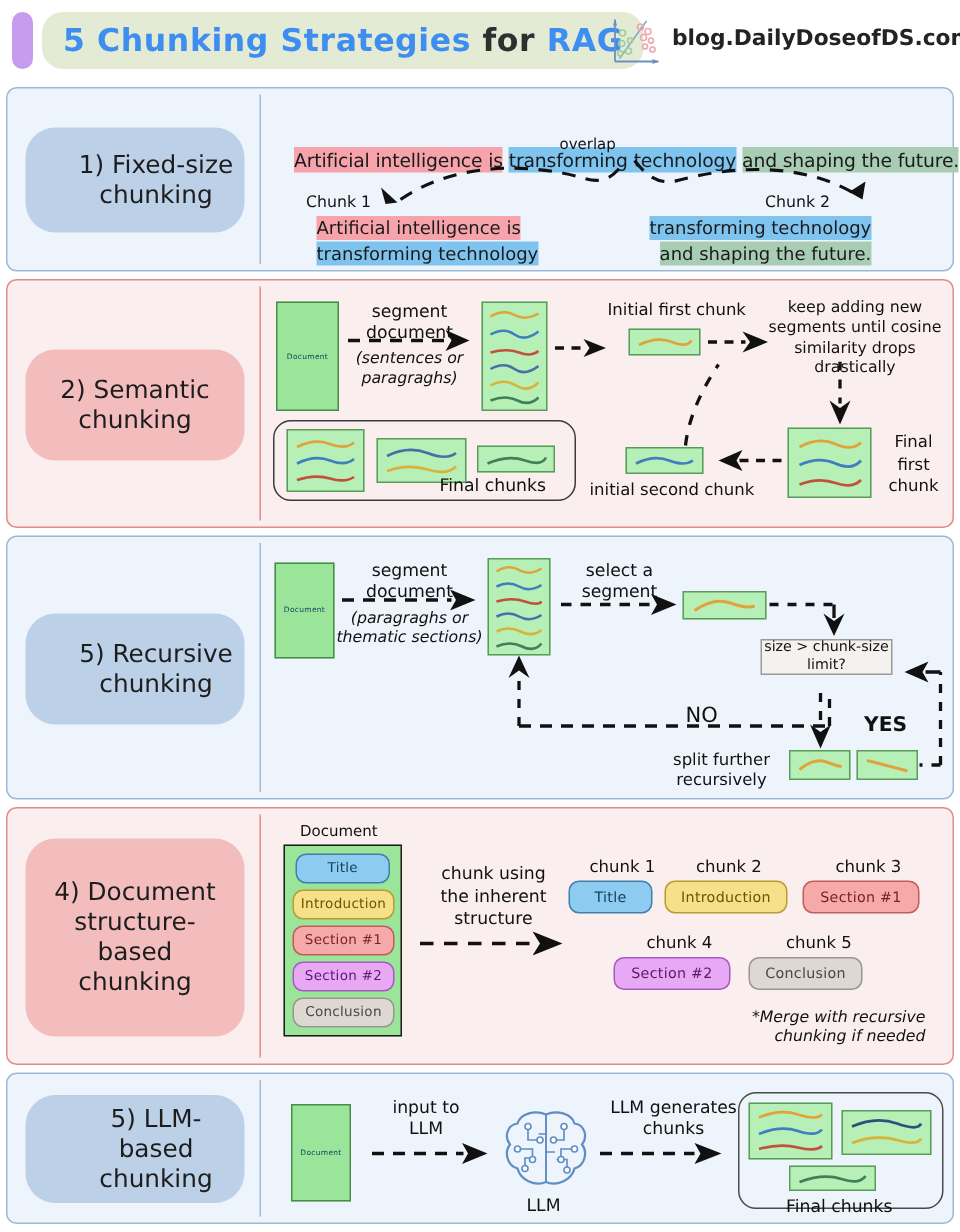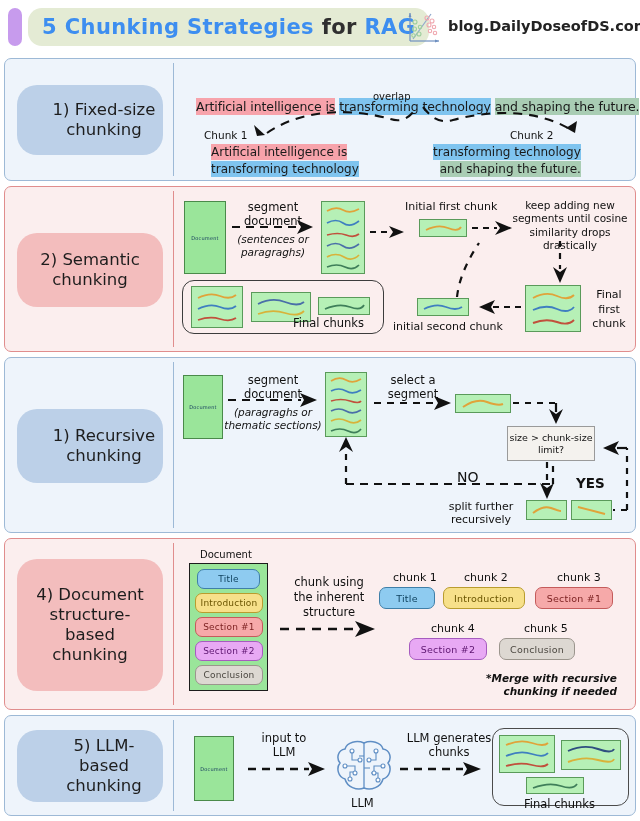--- a/index.html
+++ b/index.html
@@ -43,21 +43,21 @@
   
   .hl-red{background:#f7a3ab;}
   .hl-blue{background:#7fc4ef;}
   .hl-green{background:#a9cdb4;}
 
   .s1text{position:absolute;font-size:12.5px;color:#1a1a1a;white-space:nowrap;letter-spacing:-.1px;}
   .s1chunk{position:absolute;font-size:12px;color:#1a1a1a;white-space:nowrap;}
 
   .tagbox{position:absolute;border-radius:7px;box-sizing:border-box;display:flex;align-items:center;
         justify-content:center;font-size:9px;letter-spacing:.2px;}
-  .note{position:absolute;font-size:10.5px;font-style:italic;font-weight:bold;color:#111;
+  .note{position:absolute;font-size:10.5px;font-style:italic;font-weight:normal;color:#111;
         text-align:right;line-height:1.25;white-space:pre-line;}
   .dbox{position:absolute;background:#f4f2ee;border:1.2px solid #9a9a9a;box-sizing:border-box;
         display:flex;align-items:center;justify-content:center;text-align:center;font-size:9.5px;color:#111;
         line-height:1.25;white-space:pre-line;}
   .roundgrp{position:absolute;border:1.4px solid #3c3c3c;border-radius:12px;box-sizing:border-box;}
   .roundgrp.soft{border-color:#4a4a4a;}
   .outlinebox{position:absolute;border:1.6px solid #1c1c1c;box-sizing:border-box;background:#9ae59a;}
 </style>
 </head>
 <body>
@@ -231,21 +231,21 @@
       <svg width="50" height="16" viewBox="0 0 50 16">
           <path d="M6,11 Q20,5 31,9 T45,7" stroke="#3f7f5a" stroke-width="1.8" fill="none"></path>
         </svg>
     </div>
     <div class="txt" style="left:288px;top:130px;font-size:11.5px;">Final chunks</div>
   </div>
 
   <div class="sec blue" style="top:357px;height:176px;">
     <div class="divider"></div>
     <div class="label-pill blue" style="top:51px;height:74px;">
-      <div class="label-txt" style="white-space:pre-line">1) Recursive
+      <div class="label-txt" style="white-space:pre-line">5) Recursive
 chunking</div>
     </div>
 
     <div class="doc" style="left:178px;top:17px;width:40px;height:64px;">
       <span class="doc-lbl">Document</span>
     </div>
 
     <div class="txt c" style="left:224px;top:16px;width:88px;font-size:11.5px;">segment
 document</div>
     <div class="txt c it" style="left:218px;top:48px;width:100px;font-size:10.5px;">(paragraghs or
@@ -278,21 +278,21 @@
           <path d="M7,12 Q20,3 31,7 T47,9" stroke="#e0a33a" stroke-width="2" fill="none"></path>
         </svg>
     </div>
 
     <svg class="abs" style="left:506px;top:36px;" width="70" height="32">
       <line x1="2" y1="9" x2="44" y2="9" stroke="#111" stroke-width="2.2" stroke-dasharray="6,6"></line>
       <line x1="45" y1="9" x2="45" y2="18" stroke="#111" stroke-width="2.2"></line>
       <polygon points="45,30 38,15 45,20 52,15" fill="#111"></polygon>
     </svg>
 
-    <div class="dbox" style="left:502px;top:68px;width:88px;height:35px;">size &gt; chunk-size
+    <div class="dbox" style="left:502px;top:68px;width:88px;height:24px;">size &gt; chunk-size
 limit?</div>
 
     <svg class="abs" style="left:330px;top:78px;" width="222" height="50">
       <line x1="11" y1="48" x2="11" y2="14" stroke="#111" stroke-width="2.2" stroke-dasharray="6,6"></line>
       <polygon points="11,1 4,16 11,11 18,16" fill="#111"></polygon>
       <line x1="11" y1="48" x2="218" y2="48" stroke="#111" stroke-width="2.2" stroke-dasharray="8,6"></line>
       <line x1="218" y1="48" x2="218" y2="28" stroke="#111" stroke-width="2.2" stroke-dasharray="6,6"></line>
     </svg>
     <div class="txt" style="left:452px;top:111px;font-size:14px;font-weight:normal;">NO</div>
 

